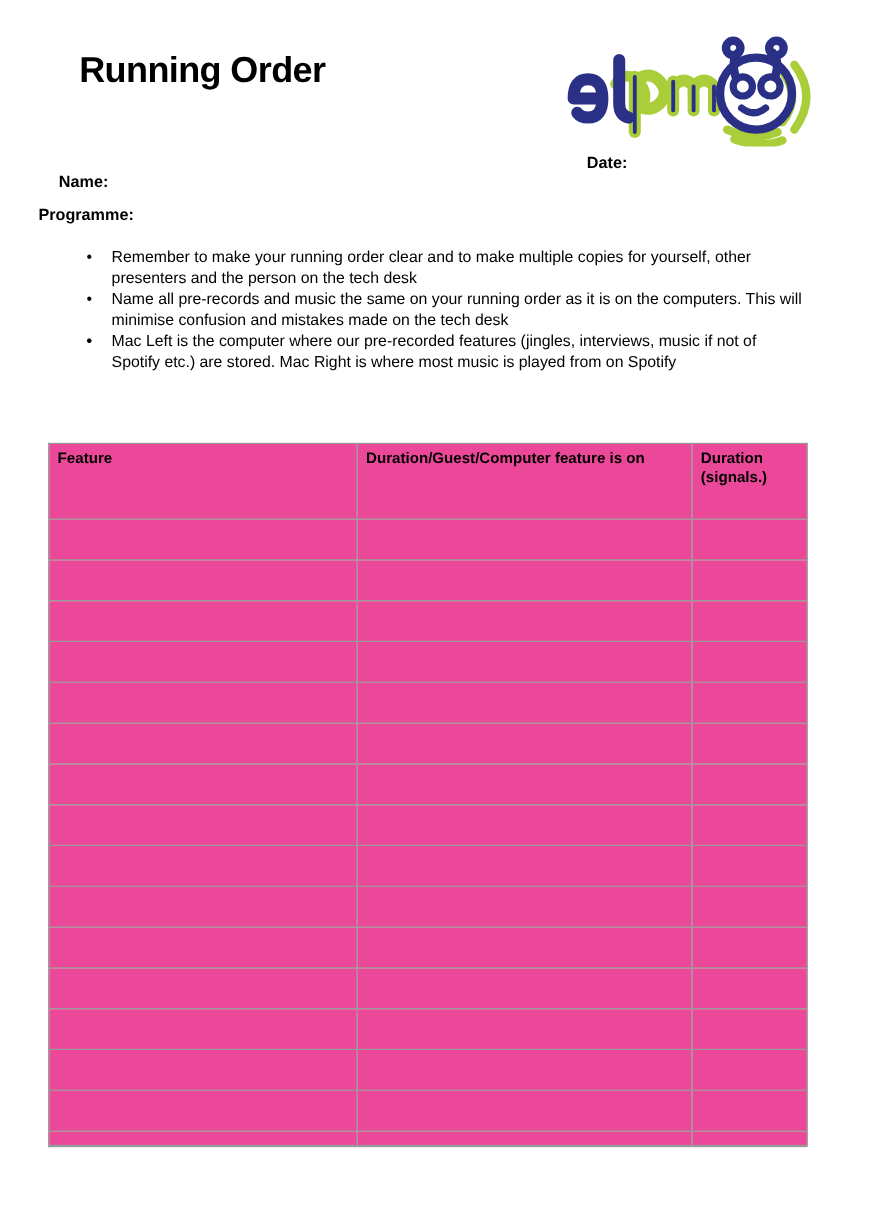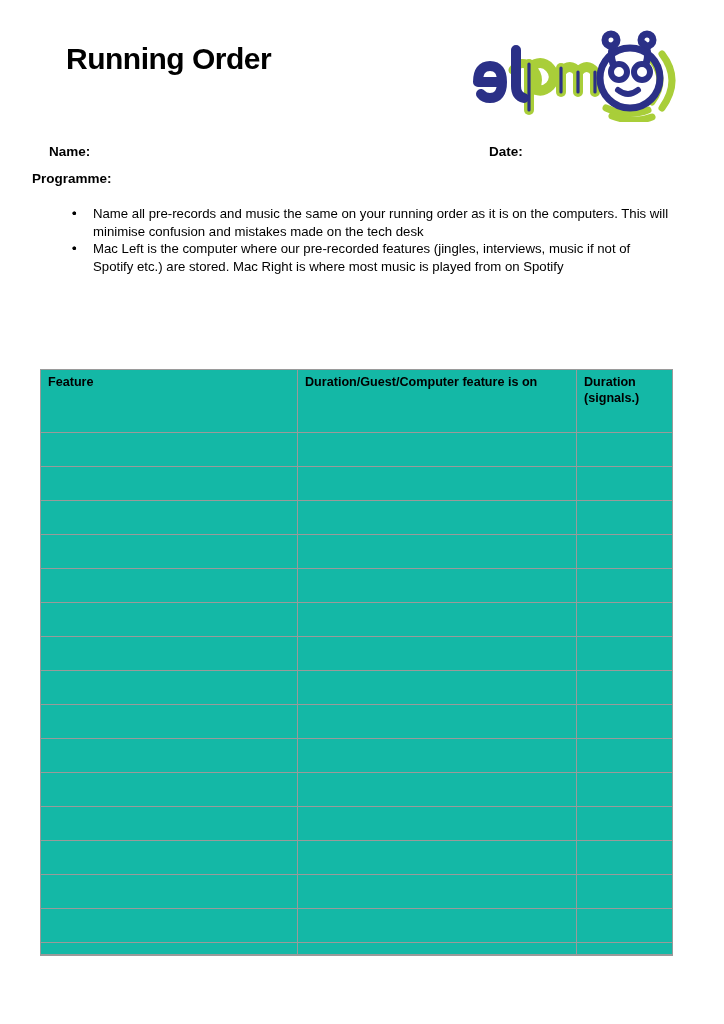--- a/index.html
+++ b/index.html
@@ -66,21 +66,20 @@
     font-size: 13.5px;
     font-weight: bold;
     margin-top: 16px;
   }
   .field-date {
     position: absolute;
     left: 489px;
     top: 0;
     font-size: 13.5px;
     font-weight: bold;
-    margin-top: 16px;
   }
 
   .programme-label {
     position: absolute;
     left: 32px;
     top: 171px;
     font-size: 13.5px;
     font-weight: bold;
   }
 
@@ -117,21 +116,21 @@
   }
   .ro-table col.c-feature   { width: 257px; }
   .ro-table col.c-presenter { width: 279px; }
   .ro-table col.c-duration  { width: 96px; }
 
   .ro-table th,
   .ro-table td {
     border: 1px solid #9a9a9a;
     padding: 0;
     vertical-align: top;
-    background: #14b8a6;
+    background: #ec4899;
   }
   .ro-table th {
     height: 57px;
     text-align: left;
     font-size: 12.6px;
     font-weight: bold;
     line-height: 15.5px;
     padding: 5px 0 0 7px;
   }
   .ro-table td {
@@ -212,20 +211,21 @@
   <div class="field-line">
     <div class="field-name">Name:</div>
     <div class="field-date">Date:</div>
   </div>
 
   <div class="programme-label">Programme:</div>
 
   <div class="notes">
     <div class="note-item">
       <span class="note-bullet">•</span>
+      <span>Remember to make your running order clear and to make multiple copies for yourself, other presenters and the person on the tech desk</span>
     </div>
     <div class="note-item">
       <span class="note-bullet">•</span>
       <span>Name all pre-records and music the same on your running order as it is on the computers. This will minimise confusion and mistakes made on the tech desk</span>
     </div>
     <div class="note-item">
       <span class="note-bullet">•</span>
     </div>
     <div class="note-item">
       <span class="note-bullet">•</span>

